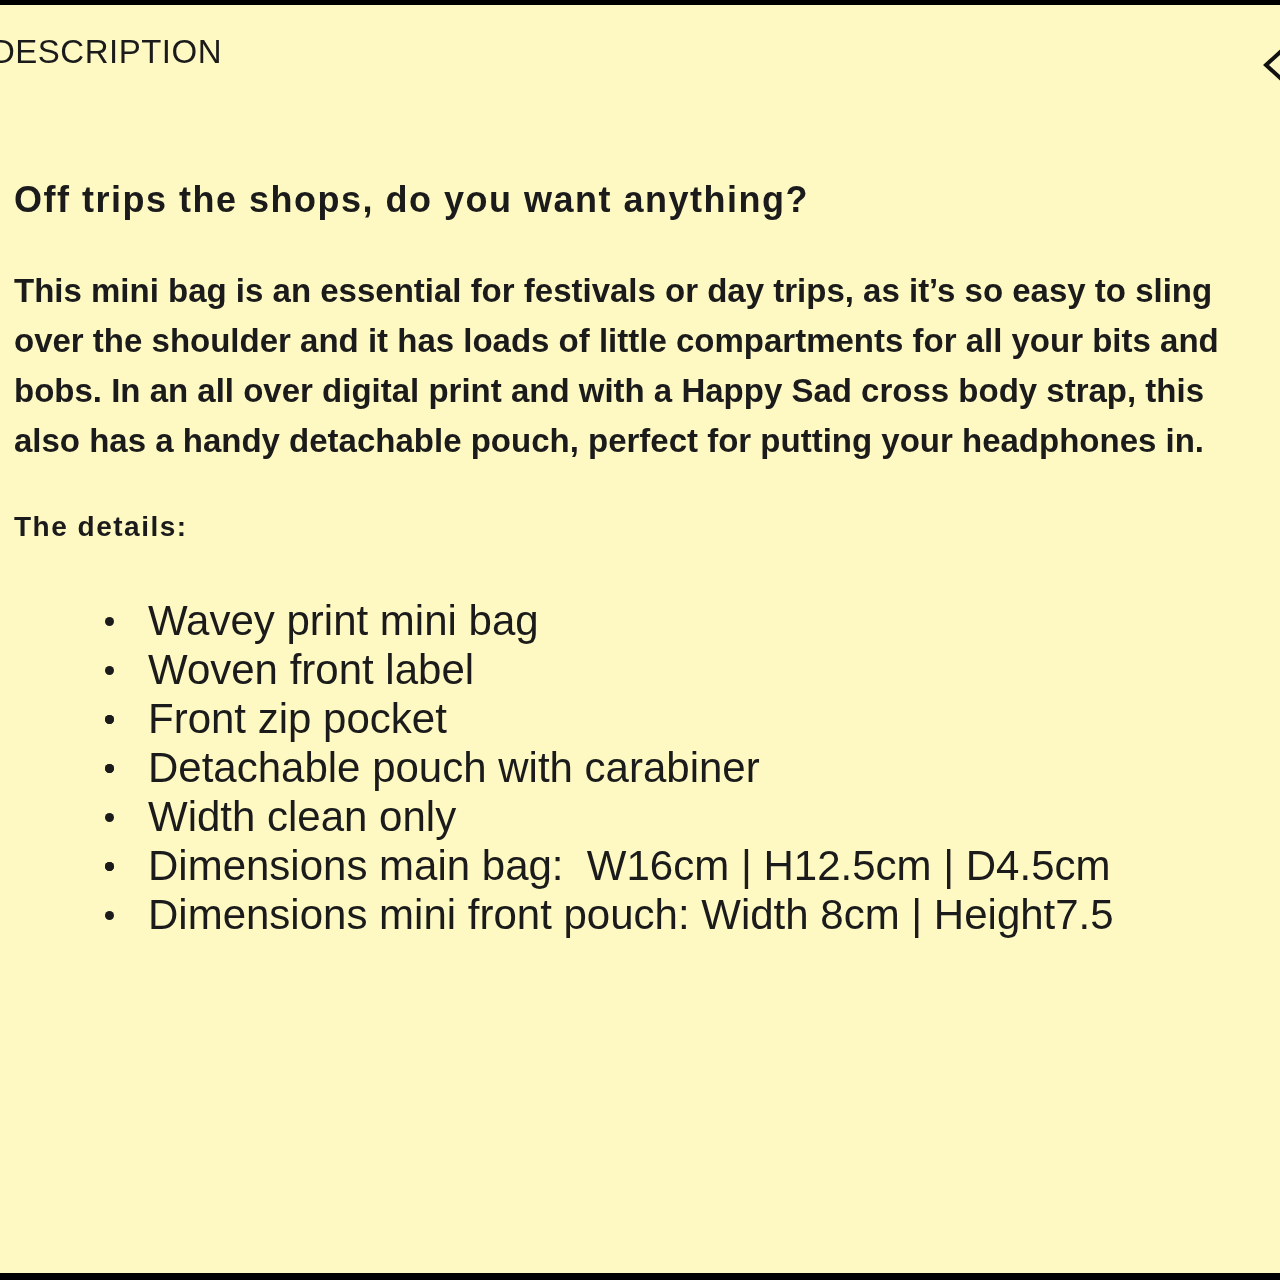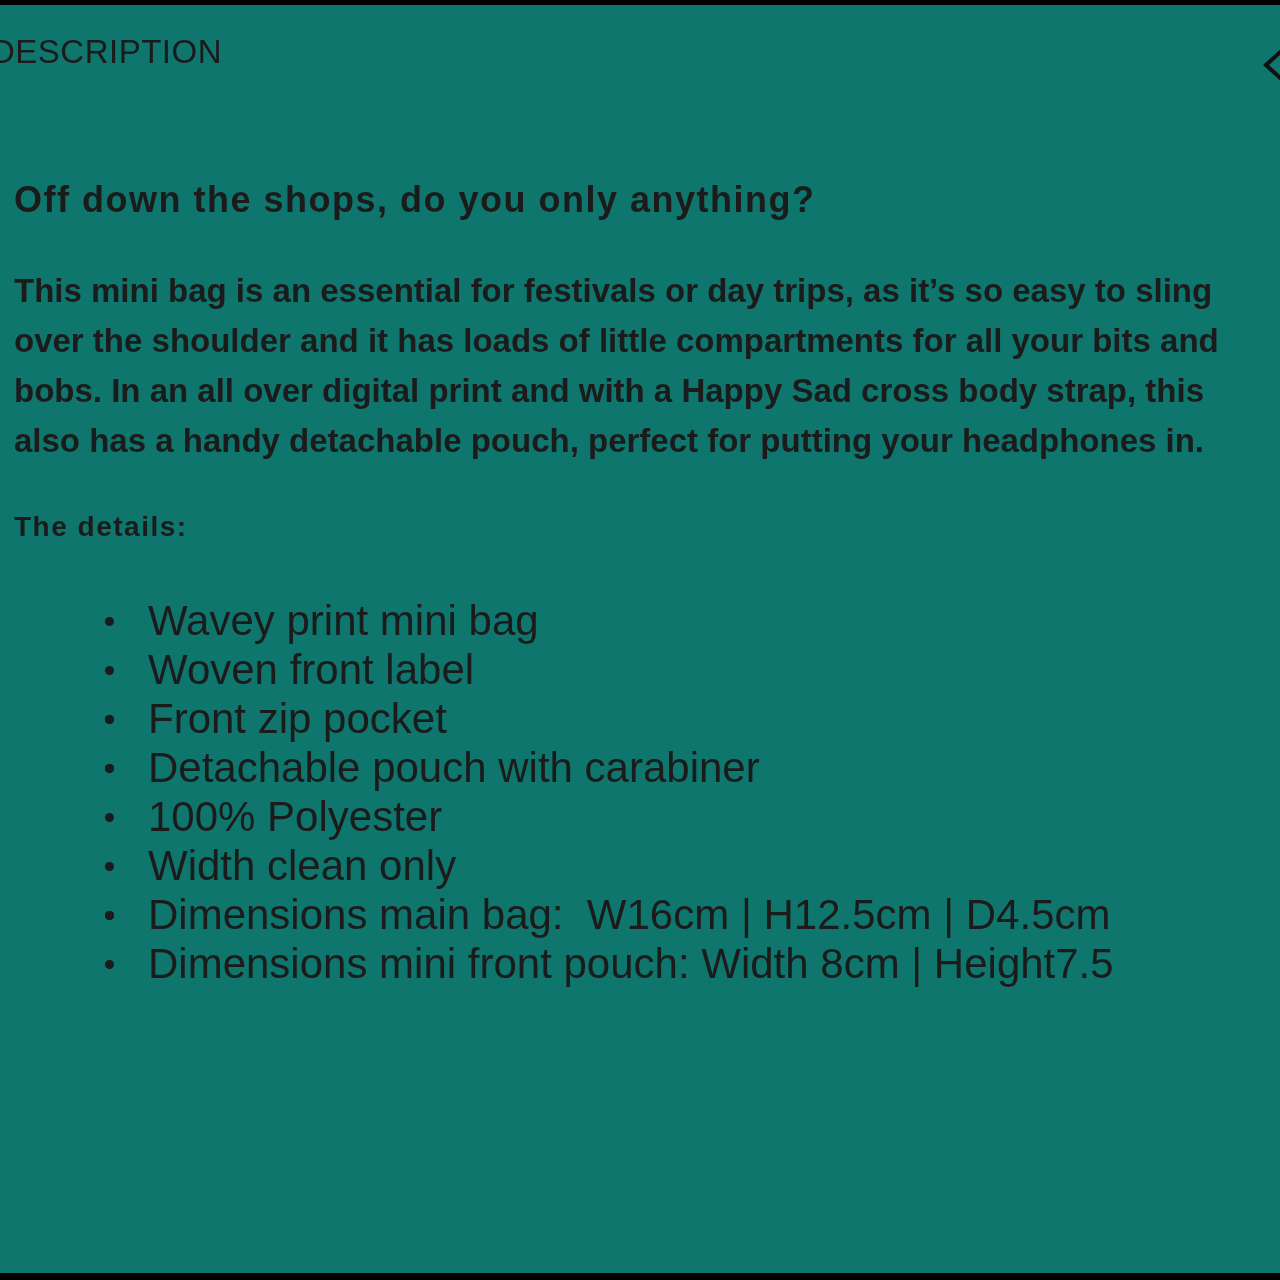--- a/index.html
+++ b/index.html
@@ -9,21 +9,21 @@
     height: 1280px;
     overflow: hidden;
     background: #ffffff;
     font-family: "Liberation Sans", "DejaVu Sans", sans-serif;
     color: #1b1b1b;
   }
   .page {
     position: relative;
     width: 1280px;
     height: 1280px;
-    background: #0f766e;
+    background: #fef9c3;
     overflow: hidden;
   }
   .top-border {
     position: absolute;
     top: 0; left: 0;
     width: 100%;
     height: 5px;
     background: #000000;
   }
   .bottom-border {
@@ -111,34 +111,33 @@
   <div class="section-header">
     <div class="section-title">DESCRIPTION</div>
     <span class="chevron-wrap">
       <svg width="28" height="46" viewBox="0 0 28 46" fill="none">
         <polyline points="26,3 4,23 26,43" stroke="#111111" stroke-width="4" fill="none"></polyline>
       </svg>
     </span>
   </div>
 
   <div class="content">
-    <h2>Off down the shops, do you only anything?</h2>
+    <h2>Off trips the shops, do you want anything?</h2>
 
     <p>This mini bag is an essential for festivals or day trips, as it’s so easy to sling over the shoulder and it has loads of little compartments for all your bits and bobs. In an all over digital print and with a Happy Sad cross body strap, this also has a handy detachable pouch, perfect for putting your headphones in.</p>
 
     <h3>The details:</h3>
 
     <ul class="details-list">
         <li><span class="dot"></span><span>Wavey print mini bag</span></li>
         <li><span class="dot"></span><span>Woven front label</span></li>
         <li><span class="dot"></span></li>
         <li><span class="dot"></span><span>Front zip pocket</span></li>
         <li><span class="dot"></span></li>
         <li><span class="dot"></span><span>Detachable pouch with carabiner</span></li>
-        <li><span class="dot"></span><span>100% Polyester</span></li>
         <li><span class="dot"></span><span>Width clean only</span></li>
         <li><span class="dot"></span></li>
         <li><span class="dot"></span><span>Dimensions main bag:&nbsp; W16cm | H12.5cm | D4.5cm</span></li>
         <li><span class="dot"></span><span>Dimensions mini front pouch: Width 8cm | Height7.5</span></li>
       </ul>
   </div>
 
   <div class="bottom-border"></div>
 
 </div>

